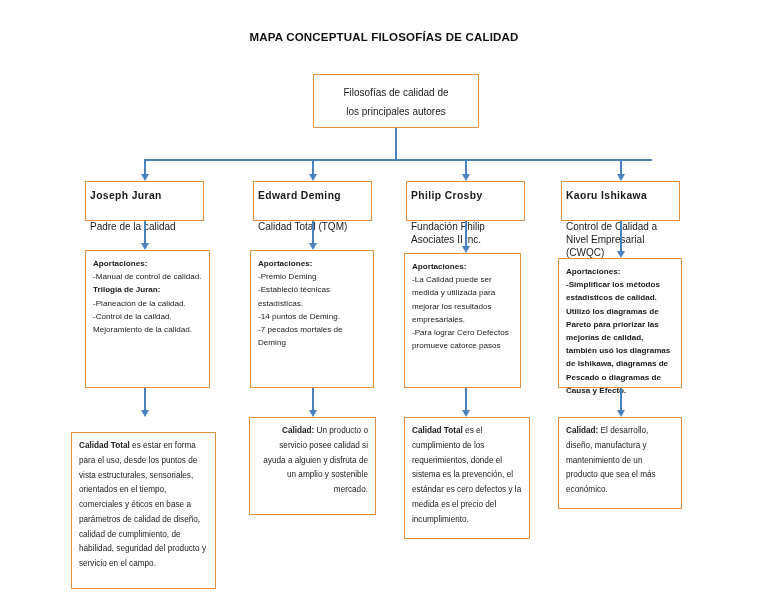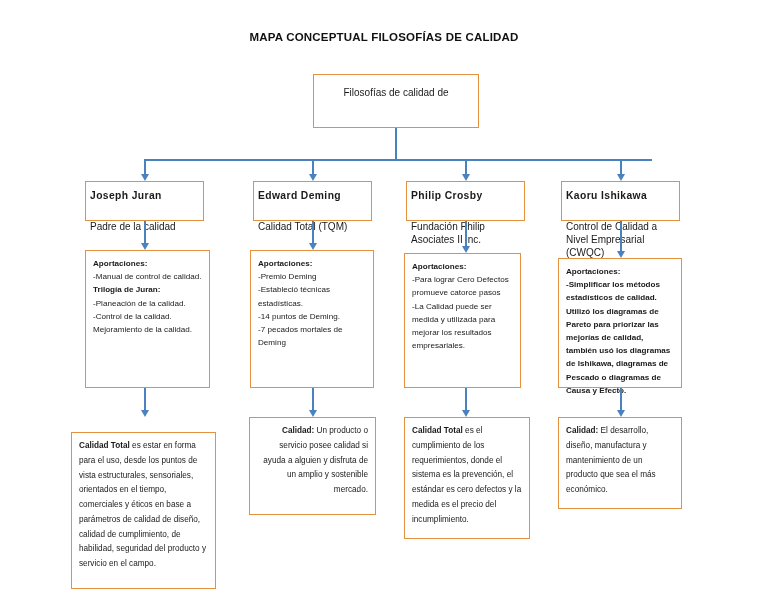--- a/index.html
+++ b/index.html
@@ -87,20 +87,21 @@
 </head>
 <body>
 
 <div id="canvas">
 
   <div id="title">MAPA CONCEPTUAL FILOSOFÍAS DE CALIDAD</div>
 
   <div class="box root-box" style="left:313px; top:74px; width:166px; height:54px;">
     <div class="box-inner">
       <div>Filosofías de calidad de</div>
+      <div>los principales autores</div>
     </div>
   </div>
 
   <div class="ln vline" style="left:395px; top:128px; height:32px;"></div>
   <div class="ln hline" style="left:144px; top:159px; width:508px;"></div>
 
   <div class="ln vline" style="left:144px; top:159px; height:17px;"></div>
   <div class="arrow" style="left:140.5px; top:174px;"></div>
 
   <div class="ln vline" style="left:312px; top:159px; height:17px;"></div>
@@ -172,22 +173,22 @@
       <div class="hdr-name">Philip Crosby</div>
       <div class="hdr-sub">Fundación Philip Asociates II inc.</div>
     </div>
   </div>
   <div class="ln vline" style="left:465px; top:221px; height:27px;"></div>
   <div class="arrow" style="left:461.5px; top:246px;"></div>
 
   <div class="box apt-box" style="left:404px; top:253px; width:117px; height:135px;">
     <div class="box-inner">
       <div><b>Aportaciones:</b></div>
+      <div>-La Calidad puede ser medida y utilizada para mejorar los resultados empresariales.</div>
       <div>-Para lograr Cero Defectos promueve catorce pasos</div>
-      <div>-La Calidad puede ser medida y utilizada para mejorar los resultados empresariales.</div>
     </div>
   </div>
   <div class="ln vline" style="left:465px; top:388px; height:24px;"></div>
   <div class="arrow" style="left:461.5px; top:410px;"></div>
 
   <div class="box concl-box" style="left:404px; top:417px; width:126px; height:122px;">
     <div class="box-inner">
       <b>Calidad Total</b><span> es el cumplimiento de los requerimientos, donde el sistema es la prevención, el estándar es cero defectos y la medida es el precio del incumplimiento.</span>
     </div>
   </div>

